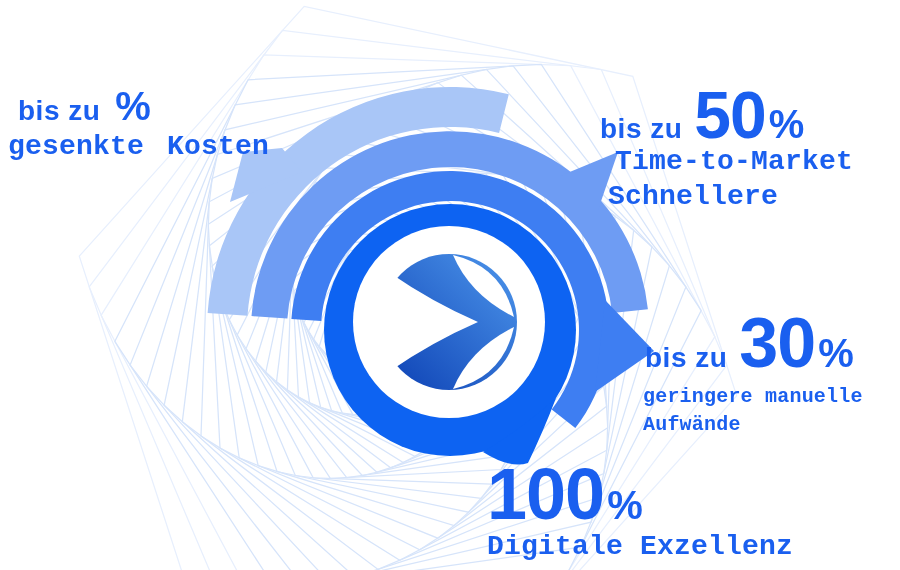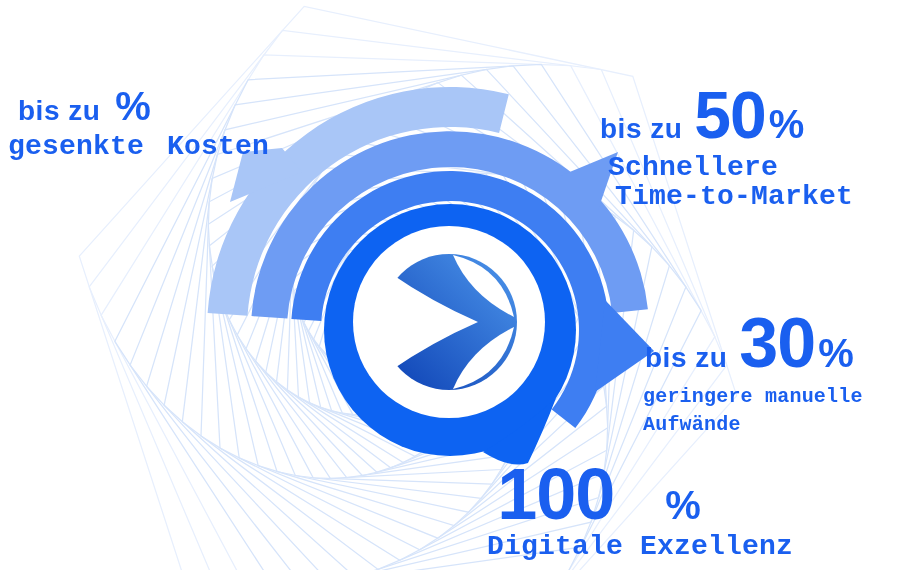--- a/index.html
+++ b/index.html
@@ -23,21 +23,21 @@
   #s50{left:600px;top:84px;}
   #s50 .num{font-size:66px;}
   #s50 .lbl.i1{margin-left:8px;margin-top:6px;}
   #s50 .lbl.i2{margin-left:15px;}
   #s60{left:643px;top:310px;}
   #s60 .line1{margin-left:2px;}
   #s60 .num{font-size:70px;}
   #s60 .lbl{font-size:20px;line-height:28px;}
   #s60 .lbl.i1{margin-top:6px;}
   #s100{left:487px;top:460px;width:224px;text-align:center;}
-  #s100 .line1{justify-content:center;gap:48px;}
+  #s100 .line1{}
   #s100 .num{font-size:72px;}
   #s100 .lbl{margin-top:4px;}
 </style>
 </head>
 <body>
 
 <div class="stage">
 
   <svg width="900" height="570" viewBox="0 0 900 570">
     <defs>
@@ -105,22 +105,22 @@
     </div>
     <div class="lbl">gesenkte Kosten</div>
   </div>
 
   <div class="stat" id="s50" style="color: rgb(26, 95, 239);">
     <div class="line1">
       <span class="prefix">bis zu</span>
       <span class="num">50</span>
       <span class="pct">%</span>
     </div>
+    <div class="lbl i2">Time-to-Market</div>
     <div class="lbl i1">Schnellere</div>
-    <div class="lbl i2">Time-to-Market</div>
   </div>
 
   <div class="stat" id="s60" style="color: rgb(26, 95, 239);">
     <div class="line1">
       <span class="prefix">bis zu</span>
       <span class="num">30</span>
       <span class="pct">%</span>
     </div>
     <div class="lbl i1">geringere manuelle</div>
     <div class="lbl i2">Aufwände</div>

